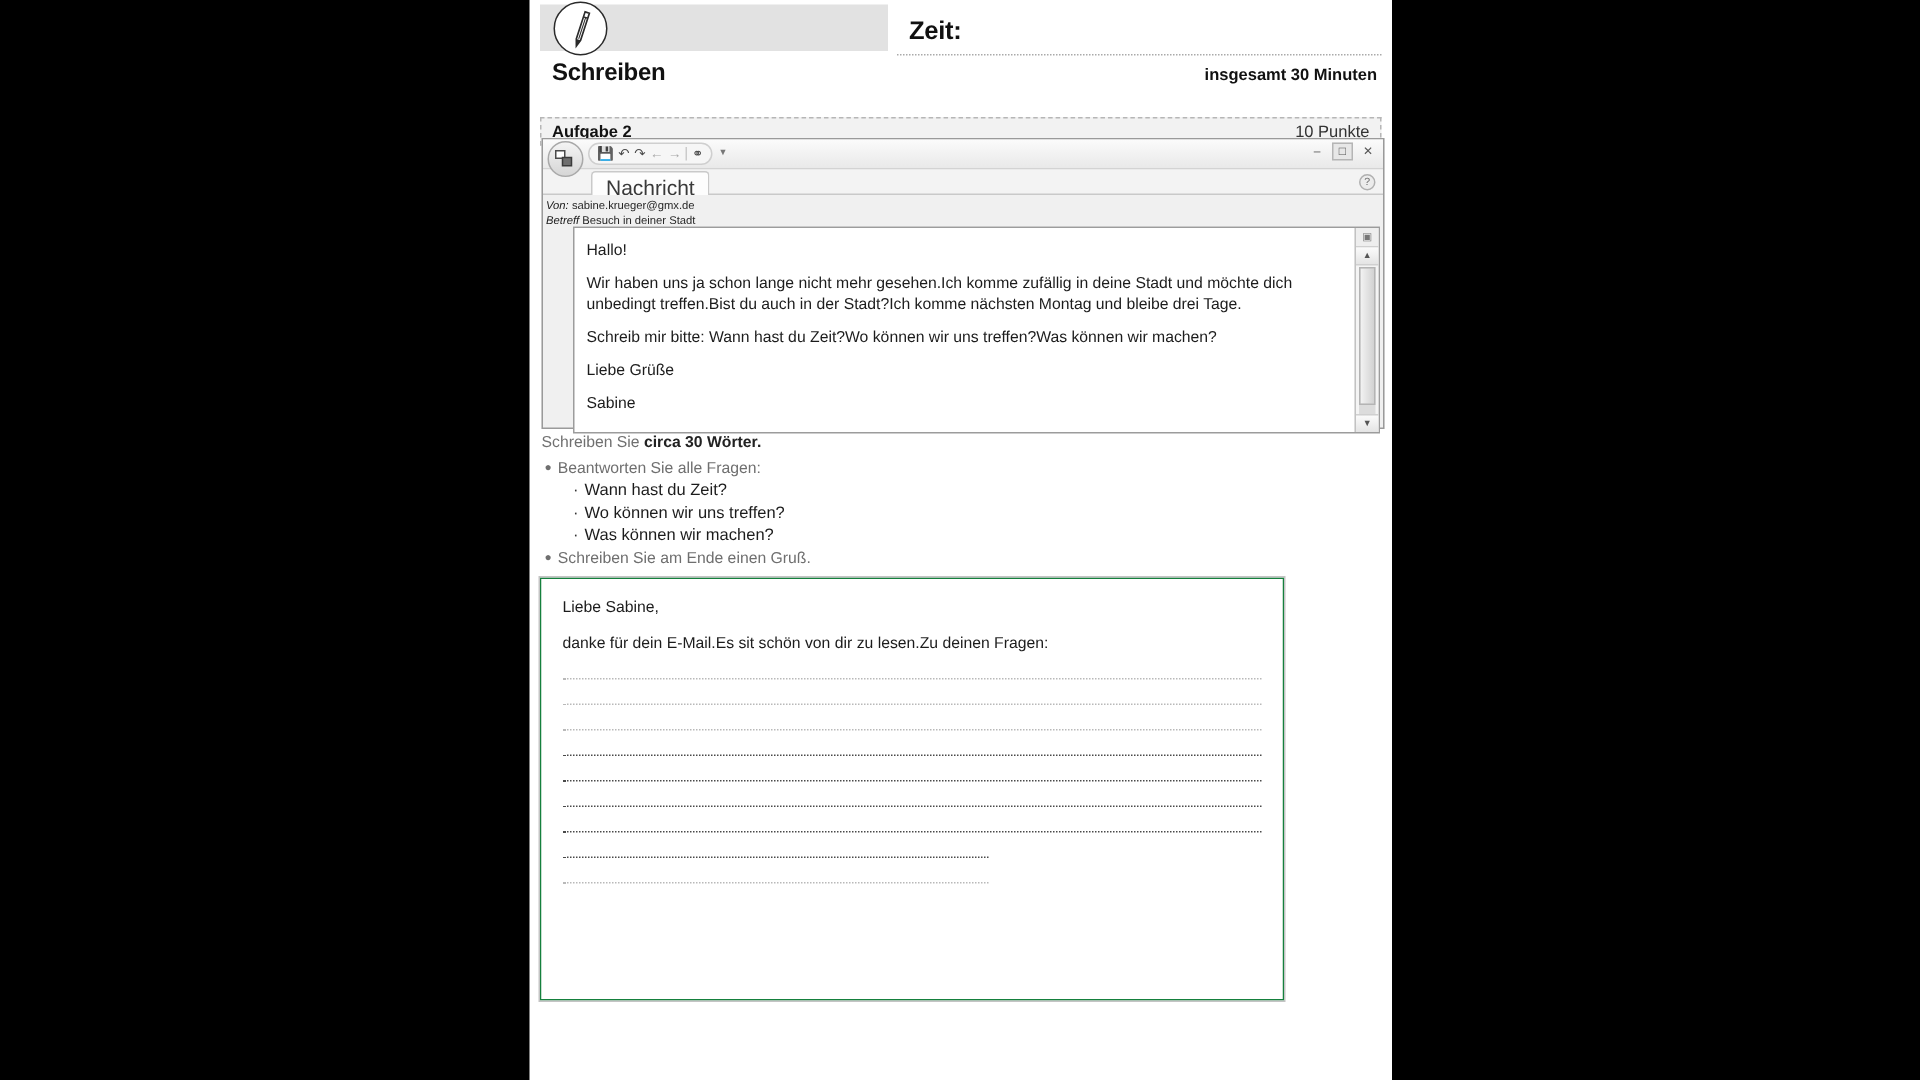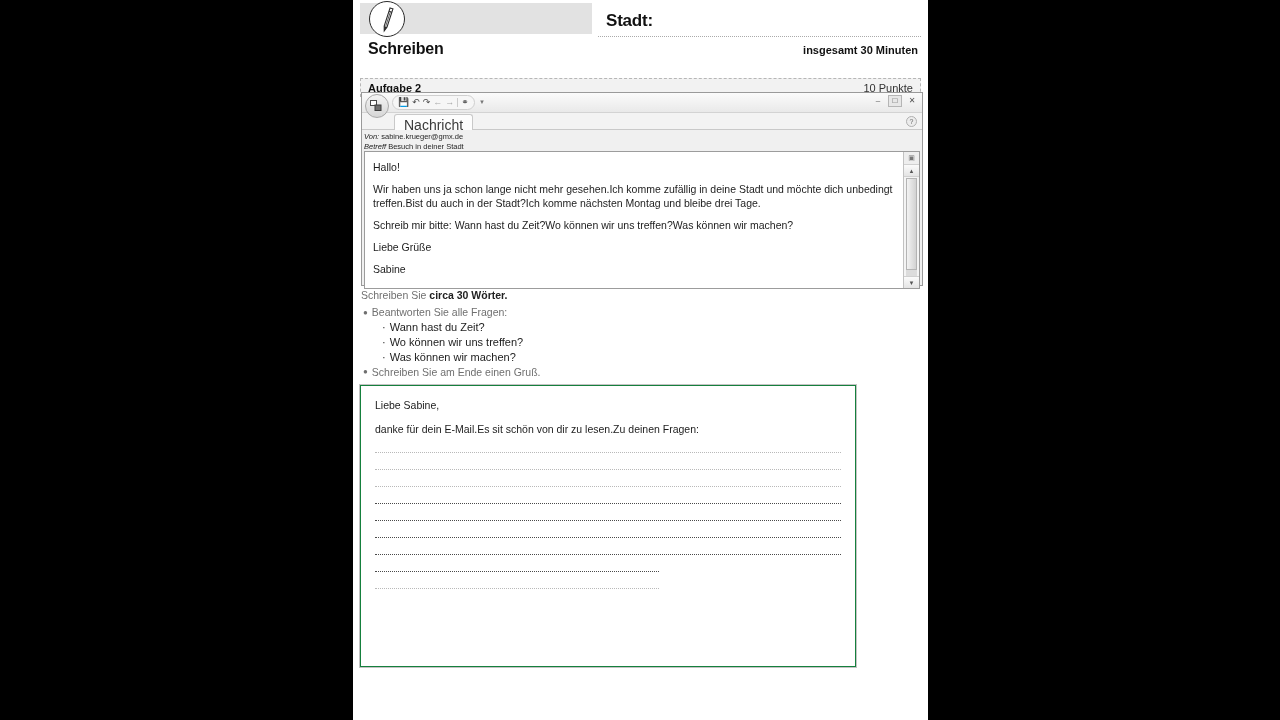--- a/index.html
+++ b/index.html
@@ -217,21 +217,21 @@
   .mail-field-line {
     font-size: 7.5px;
     color: #262626;
     line-height: 9.5px;
     white-space: nowrap;
   }
   .mail-field-line .fl-label { color: #1a1a1a; font-style: italic; }
 
   .mail-bodywrap {
     position: relative;
-    margin: 1px 2px 2px 2px;
+    margin: 1px 2px 2px 20px;
     height: 138px;
     background: #ffffff;
     border: 1px solid #9c9c9c;
     overflow: hidden;
   }
   .mail-body {
     position: absolute;
     left: 0; top: 0; right: 17px; bottom: 0;
     padding: 8px 8px 0 8px;
     font-size: 10.5px;
@@ -354,21 +354,21 @@
         <div class="pencil-badge">
           <svg width="34" height="34" viewBox="0 0 34 34">
             <g transform="rotate(18 17 17)">
               <path d="M16.5 5.5 L19.5 5.5 L19.5 24.5 L18 29 L16.5 24.5 Z" fill="#ffffff" stroke="#2b2b2b" stroke-width="1.1"></path>
               <path d="M16.5 24.5 L19.5 24.5 L18 29 Z" fill="#2b2b2b"></path>
               <line x1="16.5" y1="9" x2="19.5" y2="9" stroke="#2b2b2b" stroke-width="0.9"></line>
               <line x1="18" y1="9" x2="18" y2="24" stroke="#2b2b2b" stroke-width="0.7"></line>
             </g>
           </svg>
         </div>
-        <div class="name-label">Stadt:</div>
+        <div class="name-label">Zeit:</div>
         <div class="name-rule"></div>
       </div>
 
       <div class="hdr-row2">
         <div class="schreiben-title">Schreiben</div>
         <div class="minuten">insgesamt 30 Minuten</div>
       </div>
 
       <div class="aufgabe-bar">
         <div class="aufgabe-label">Aufgabe 2</div>

